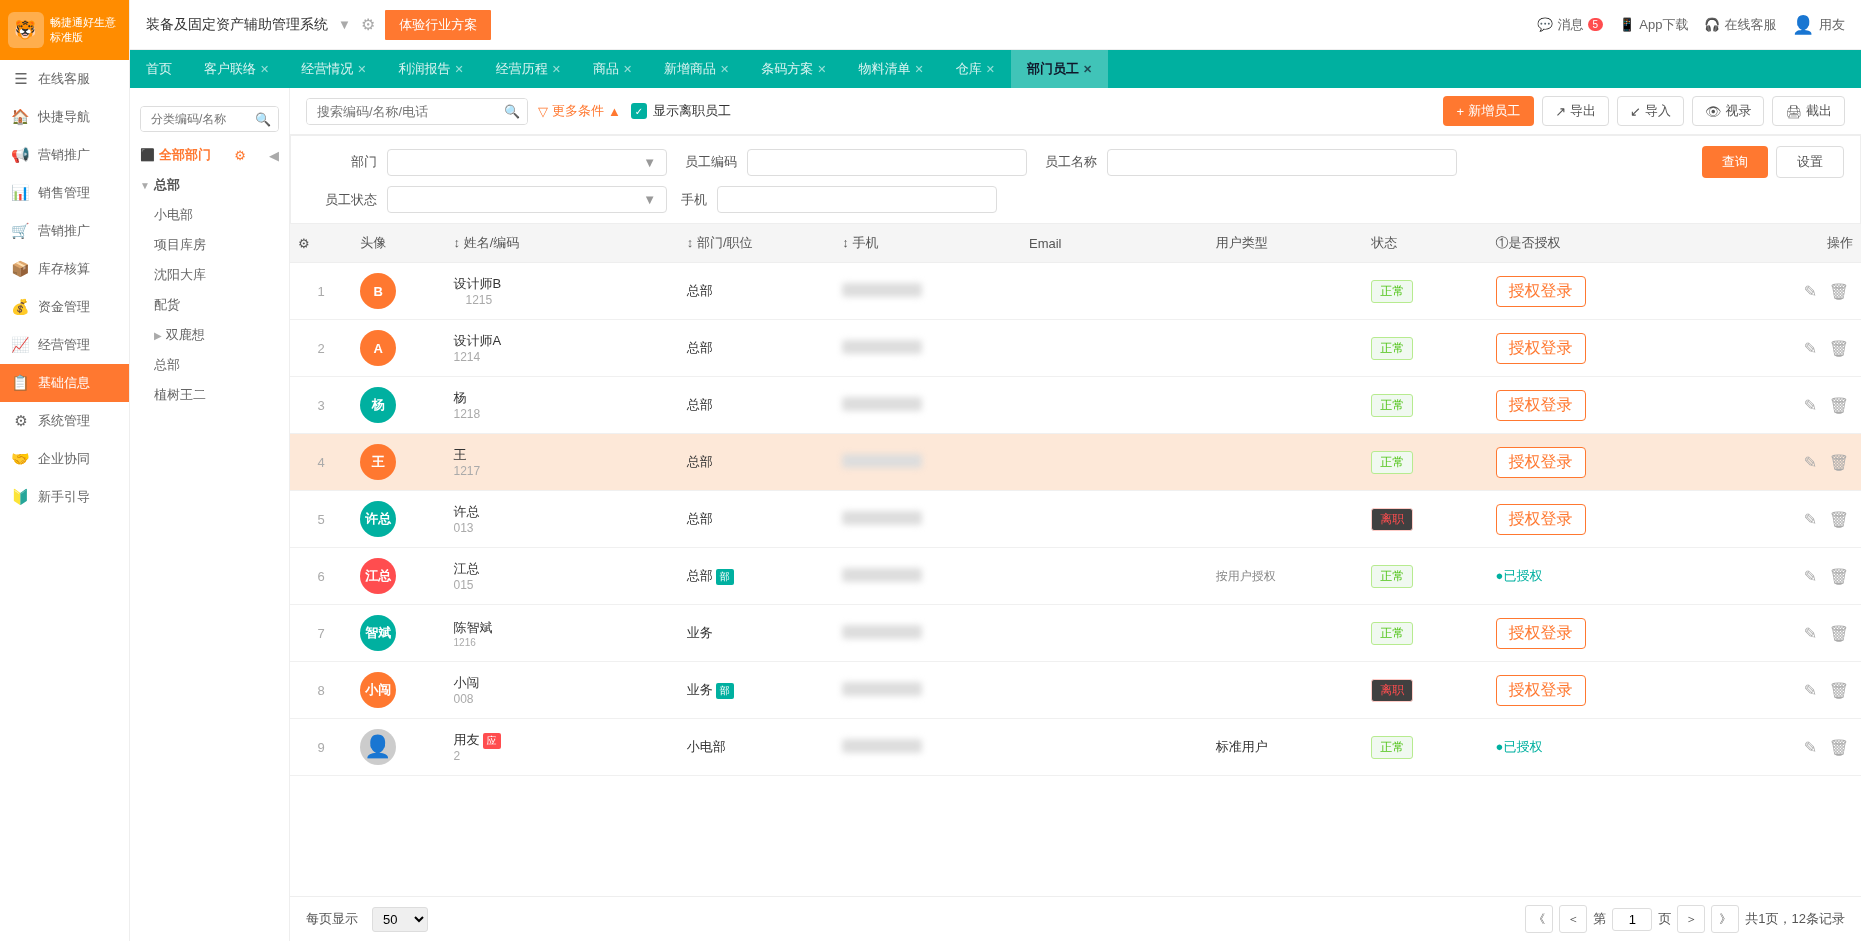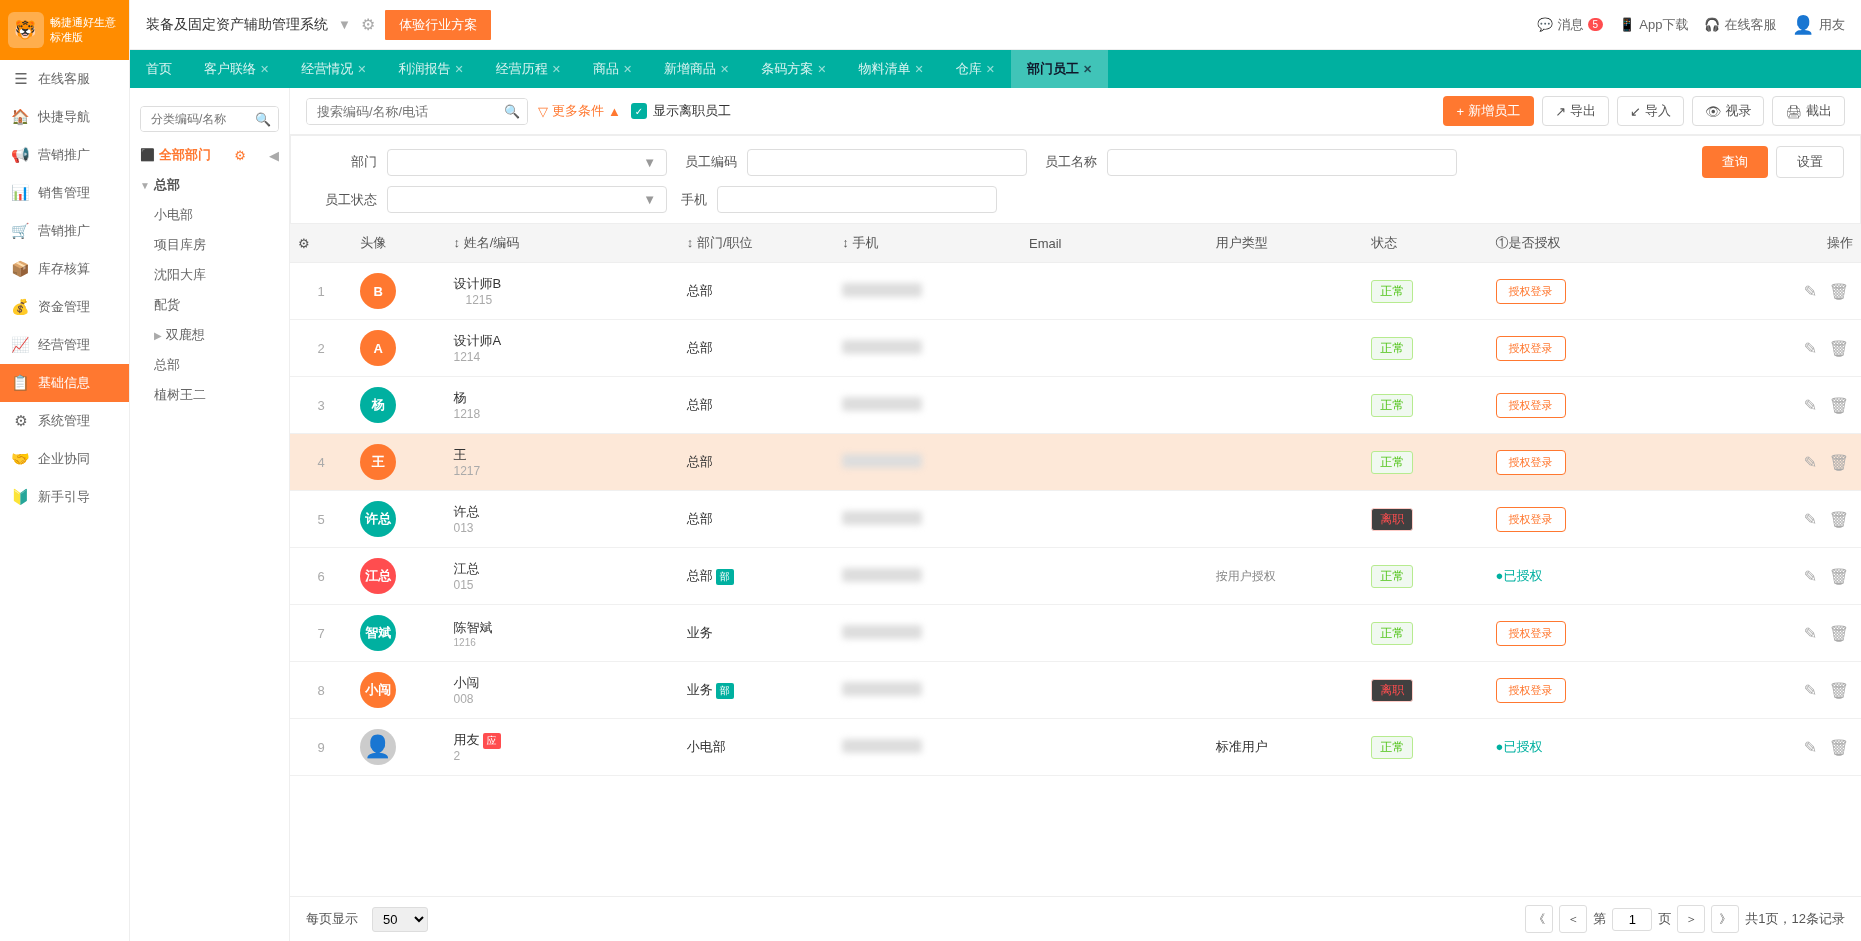--- a/index.html
+++ b/index.html
@@ -75,21 +75,21 @@
     thead { background: #f5f5f5; }
     thead th { padding: 10px 8px; text-align: left; color: #555; font-weight: normal; border-bottom: 1px solid #eee; white-space: nowrap; }
     tbody tr { border-bottom: 1px solid #f0f0f0; }
     tbody tr.highlighted { background: #fde8d8; }
     tbody td { padding: 10px 8px; color: #333; vertical-align: middle; }
     .avatar { width: 36px; height: 36px; border-radius: 50%; display: flex; align-items: center; justify-content: center; color: white; font-size: 13px; font-weight: bold; flex-shrink: 0; }
     .avatar-gray { background: #ccc; }
     .status-badge { display: inline-block; padding: 2px 8px; border-radius: 3px; font-size: 12px; }
     .status-normal { background: #f0f9f0; color: #52c41a; border: 1px solid #b7eb8f; }
     .status-resigned { background: #404040; color: #ff4d4f; border: 1px solid #ffccc7; }
-    .btn-authorize { border: 1px solid #ff7830; color: #ff7830; background: white; padding: 4px 12px; border-radius: 4px; cursor: pointer; font-size: 11px; }
+    .btn-authorize { border: 1px solid #ff7830; color: #ff7830; background: white; padding: 4px 12px; border-radius: 4px; cursor: pointer; font-size: 16px; }
     .already-authorized { color: #00b0a0; font-size: 13px; display: flex; align-items: center; gap: 4px; }
     .by-user-auth { color: #888; font-size: 12px; }
     .op-btn { background: none; border: none; cursor: pointer; color: #aaa; font-size: 16px; padding: 2px 4px; }
     .dept-badge { display: inline-block; background: #00b0a0; color: white; font-size: 10px; padding: 1px 4px; border-radius: 2px; margin-left: 3px; vertical-align: middle; }
     .pending-badge { display: inline-block; background: #ff4d4f; color: white; font-size: 10px; padding: 1px 4px; border-radius: 2px; margin-left: 3px; vertical-align: middle; }
 
     
     .table-footer { background: #fff; border-top: 1px solid #eee; padding: 8px 16px; display: flex; align-items: center; justify-content: space-between; font-size: 13px; color: #555; flex-shrink: 0; }
     .pagination { display: flex; align-items: center; gap: 6px; }
     .page-btn { border: 1px solid #ddd; background: white; width: 28px; height: 28px; border-radius: 3px; cursor: pointer; display: flex; align-items: center; justify-content: center; font-size: 12px; color: #555; }

